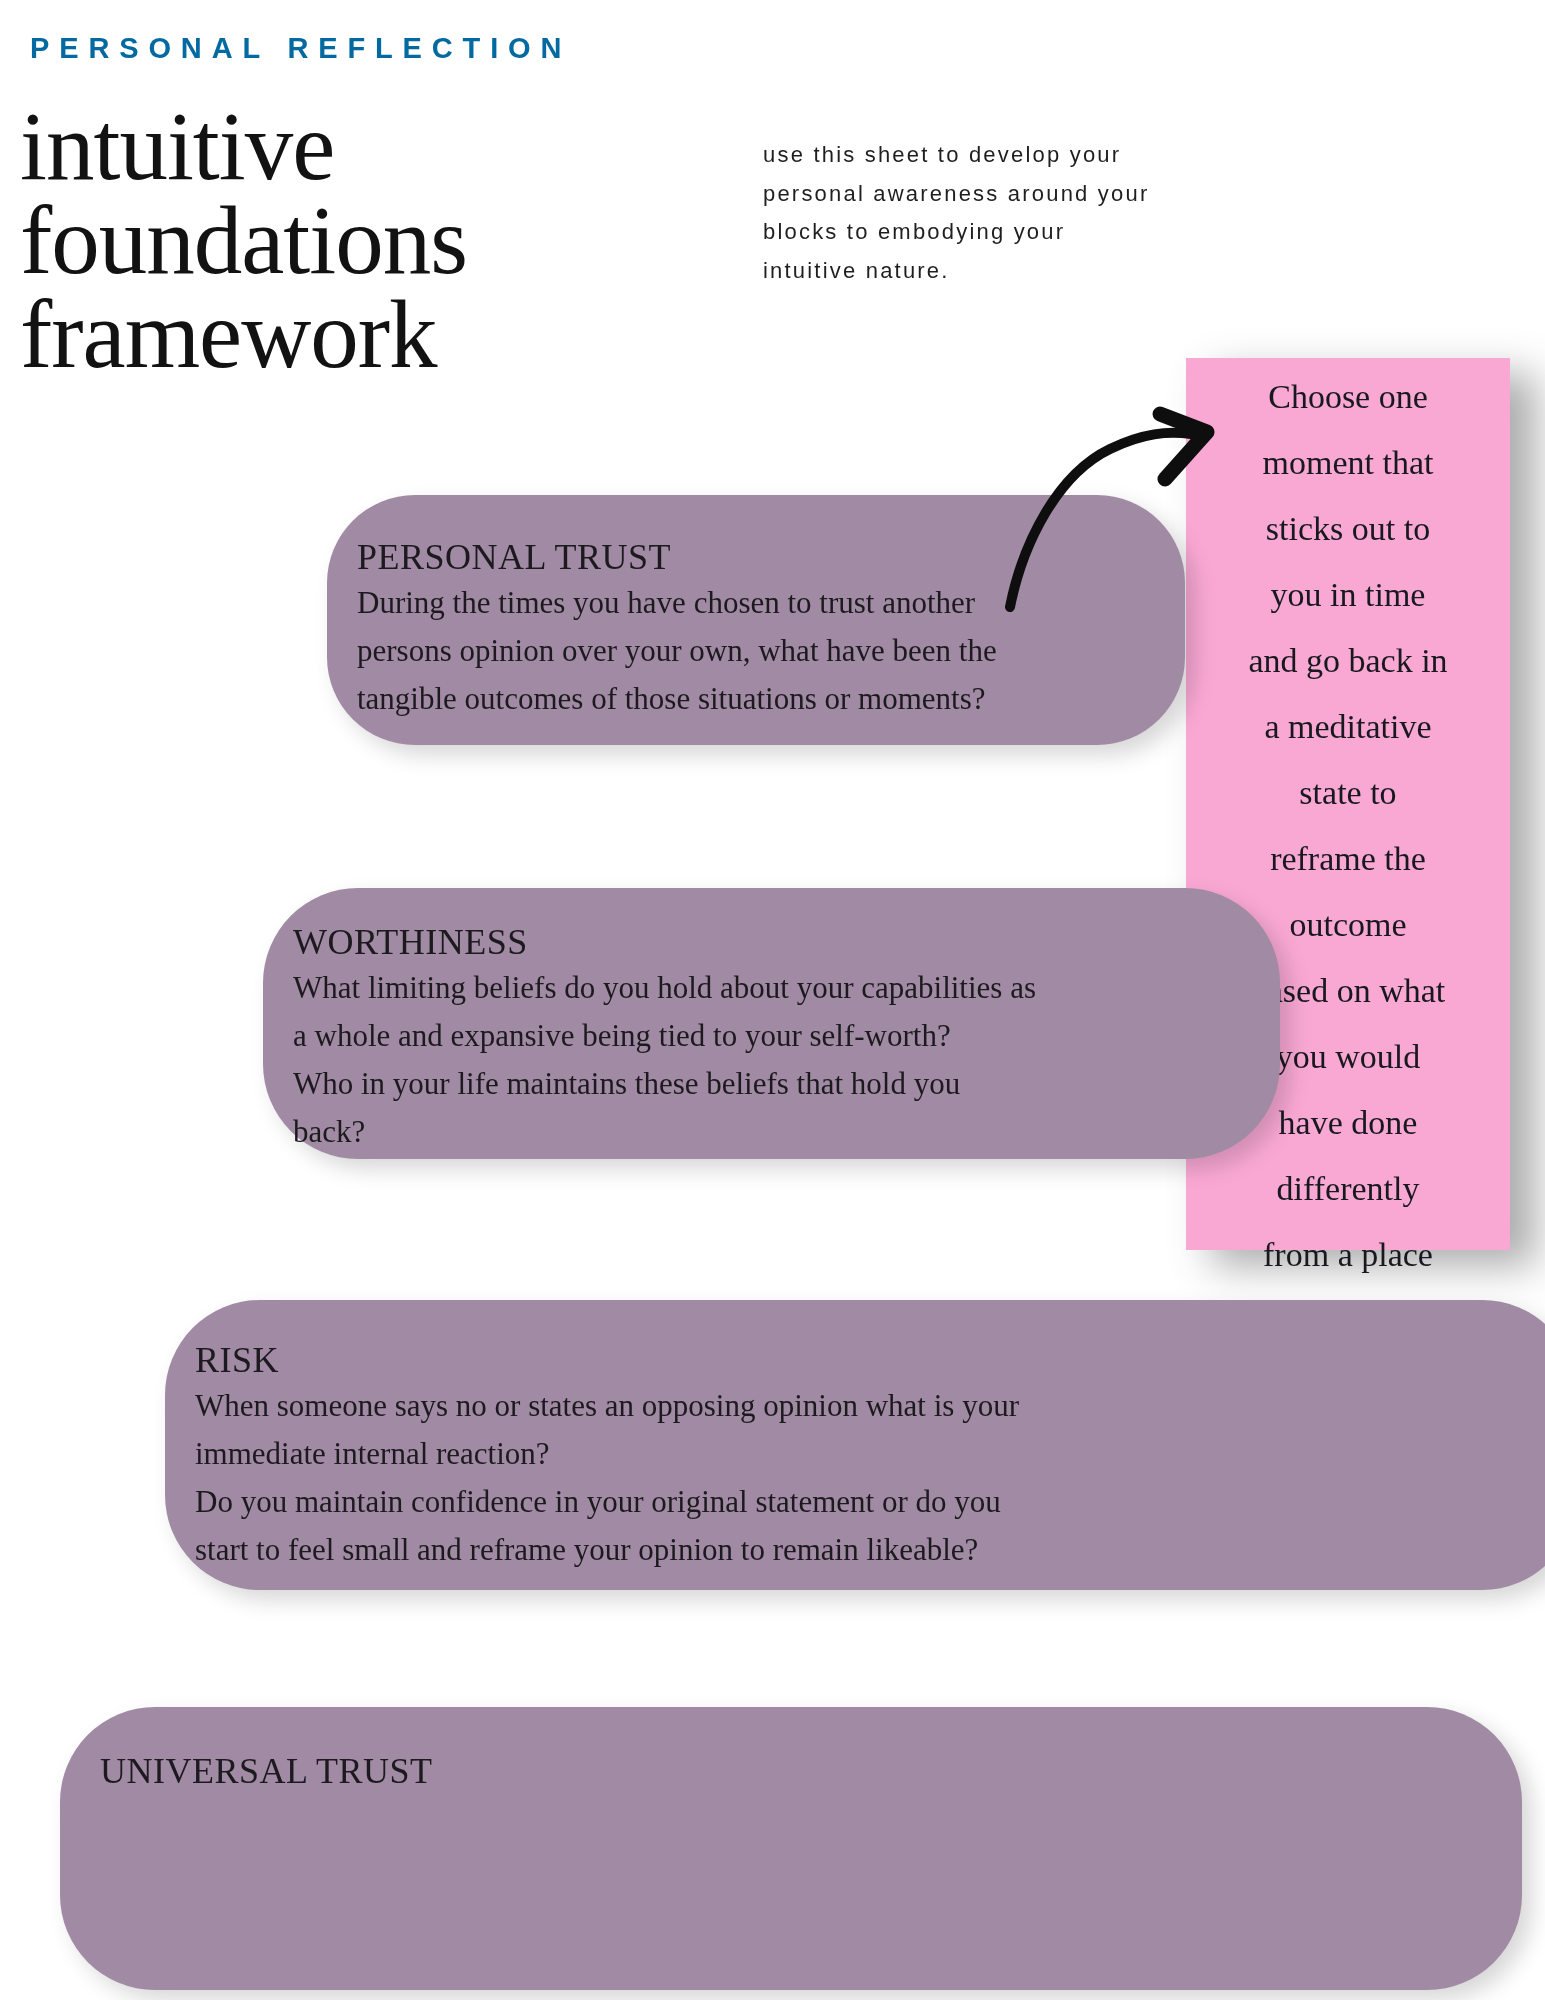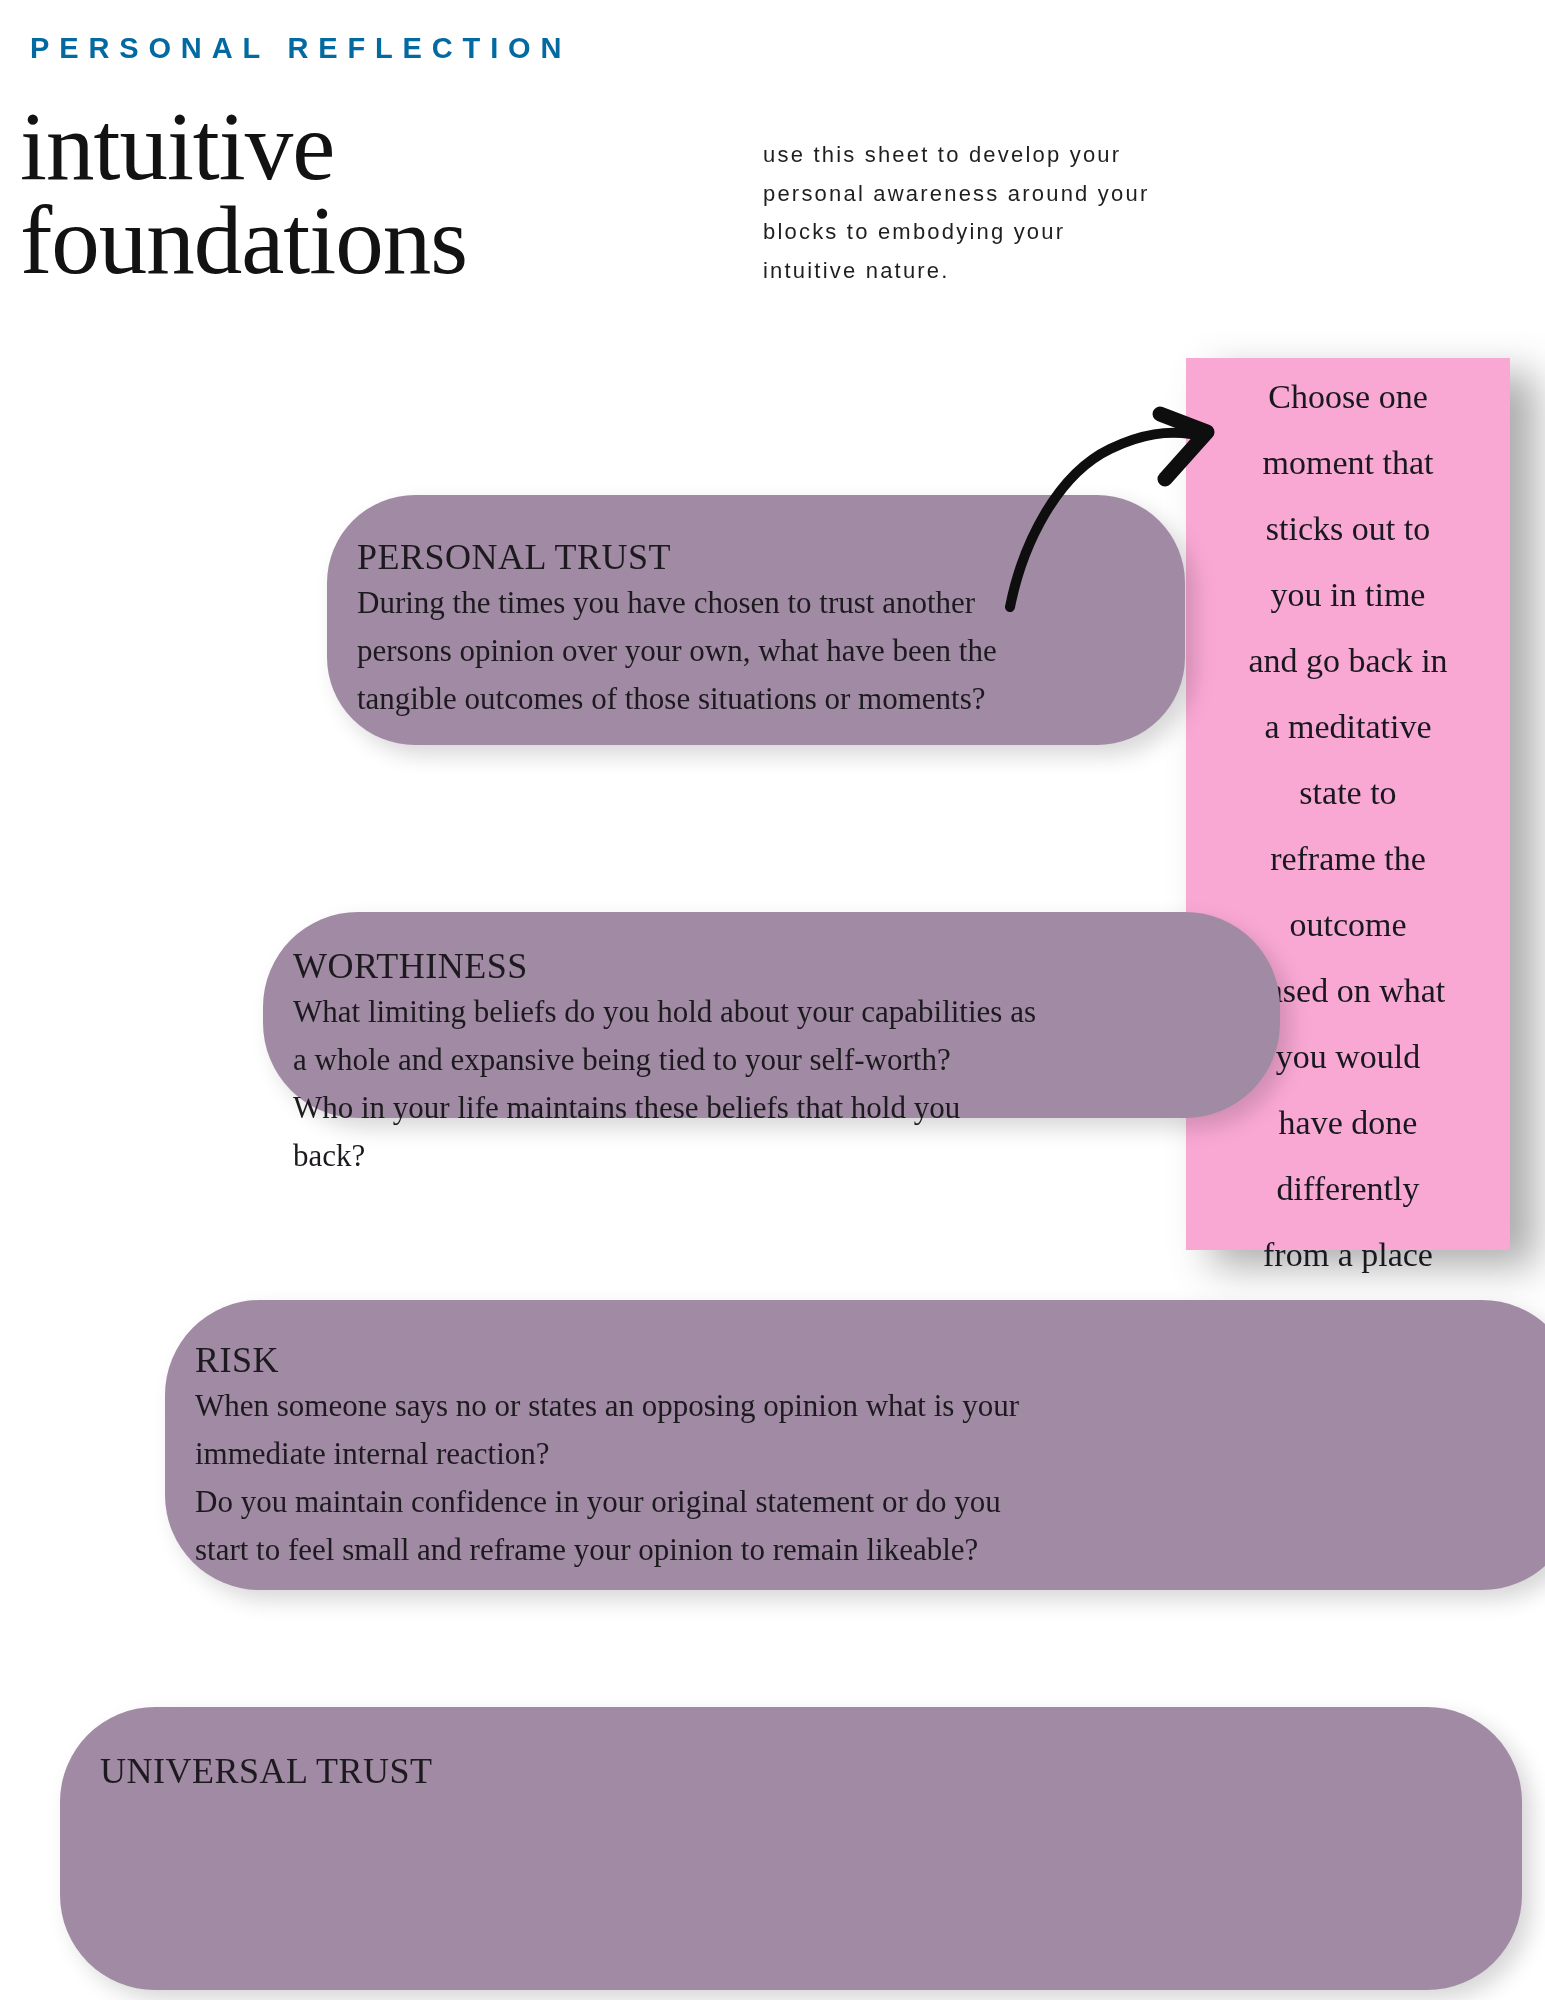--- a/index.html
+++ b/index.html
@@ -76,41 +76,42 @@
     letter-spacing: 0.5px;
     font-weight: normal;
   }
   .card-body {
     font-family: "Liberation Serif", serif;
     font-size: 31px;
     line-height: 48px;
   }
 
   .card-personal-trust { left: 327px; top: 495px; width: 858px; height: 250px; border-radius: 88px; padding: 40px 30px 0 30px; }
-  .card-worthiness     { left: 263px; top: 912px; width: 1017px; height: 206px; padding: 32px 30px 0 30px; }
+  .card-worthiness     { left: 263px; top: 888px; width: 1017px; height: 271px; padding: 32px 30px 0 30px; }
   .card-risk           { left: 165px; top: 1300px; width: 1412px; height: 290px; padding: 38px 30px 0 30px; }
   .card-universal-trust{ left: 60px;  top: 1707px; width: 1462px; height: 283px; padding: 42px 40px 0 40px; }
 
   .arrow-wrap {
     position: absolute;
     left: 988px; top: 402px;
     width: 240px; height: 220px;
     z-index: 4;
   }
 </style>
 </head>
 <body>
 
 <div class="page">
 
   <div class="eyebrow">PERSONAL REFLECTION</div>
 
   <div class="title">
     <div>intuitive</div>
     <div>foundations</div>
+    <div>framework</div>
   </div>
 
   <div class="intro pre">use this sheet to develop your
 personal awareness around your
 blocks to embodying your
 intuitive nature.</div>
 
   <div class="note-panel pre">Choose one
 moment that
 sticks out to

